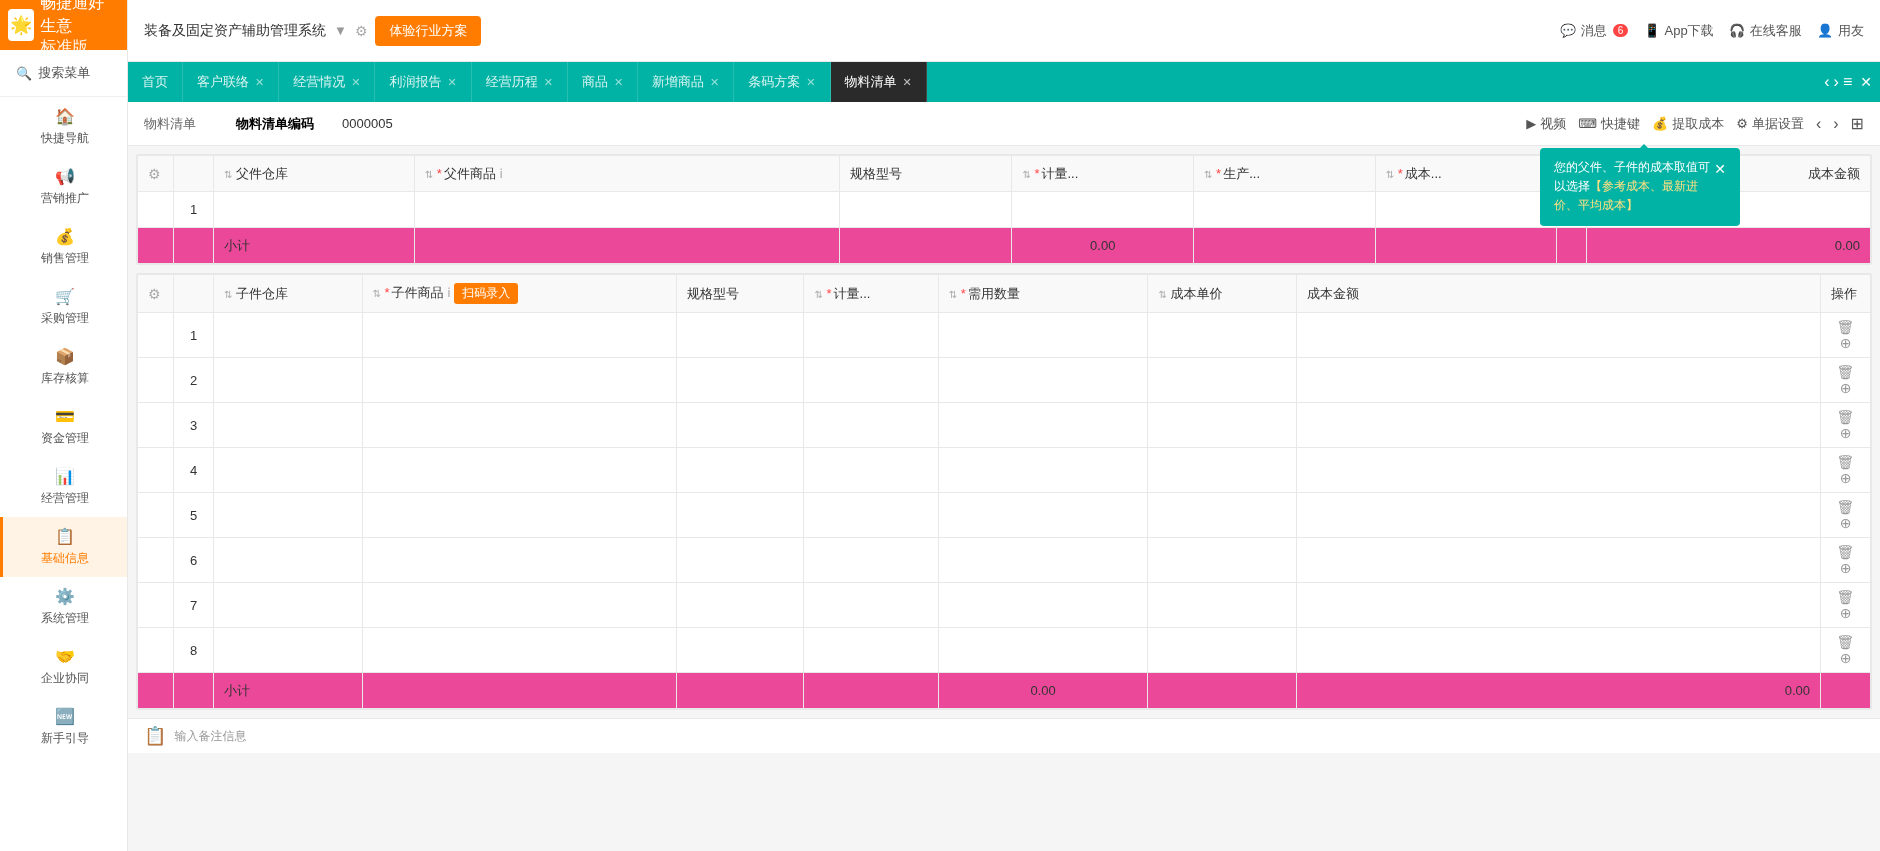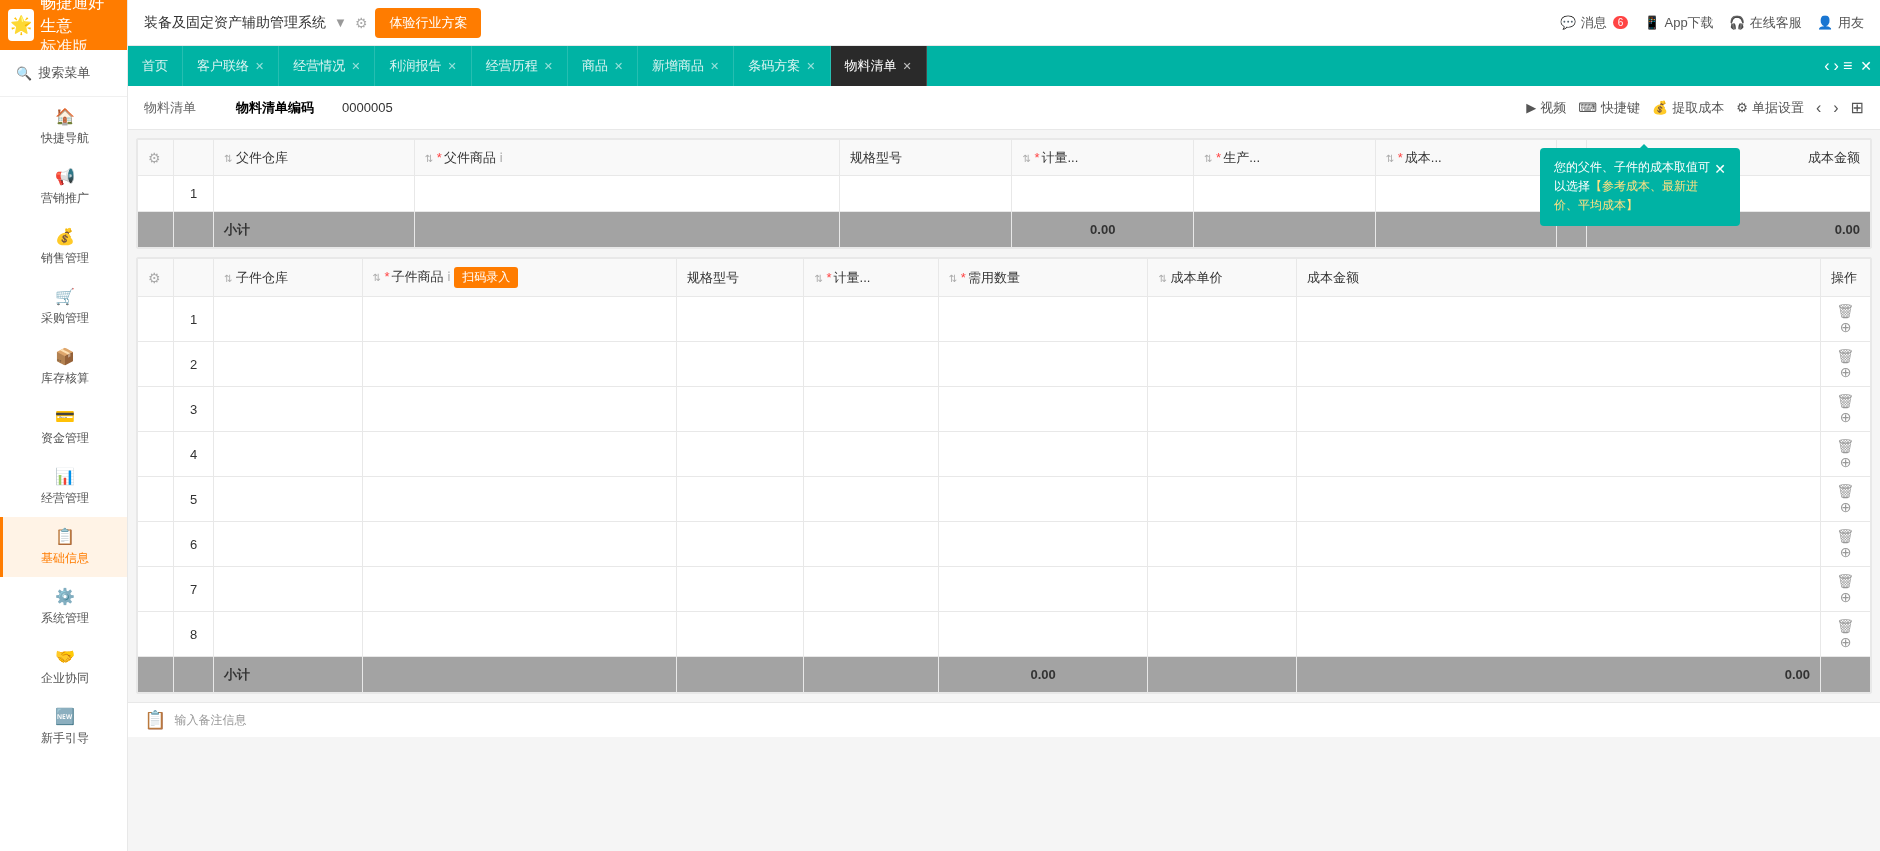--- a/index.html
+++ b/index.html
@@ -77,21 +77,21 @@
     }
 
     
     .top-header {
       background: #fff;
       border-bottom: 1px solid #e8e8e8;
       display: flex;
       align-items: center;
       justify-content: space-between;
       padding: 0 16px;
-      height: 46px;
+      height: 62px;
       flex-shrink: 0;
     }
     .header-left { display: flex; align-items: center; gap: 8px; }
     .system-title { font-size: 14px; color: #333; }
     .header-try-btn {
       background: #ff7c00;
       color: white;
       border: none;
       border-radius: 4px;
       padding: 6px 14px;
@@ -186,22 +186,22 @@
       color: #333;
       white-space: nowrap;
     }
     .data-table td {
       border: 1px solid #e8e8e8;
       padding: 6px 10px;
       color: #333;
       height: 36px;
     }
     .data-table tr.subtotal td {
-      background: #a3a3a3;
-      font-weight: 700;
+      background: #ec4899;
+      font-weight: 400;
     }
     .required-star { color: #ff4444; margin-right: 2px; }
     .col-settings { width: 36px; text-align: center; }
     .col-num { width: 40px; text-align: center; color: #999; }
     .col-action { width: 50px; text-align: center; }
     .scan-btn {
       background: #ff7c00;
       color: white;
       border: none;
       border-radius: 3px;

